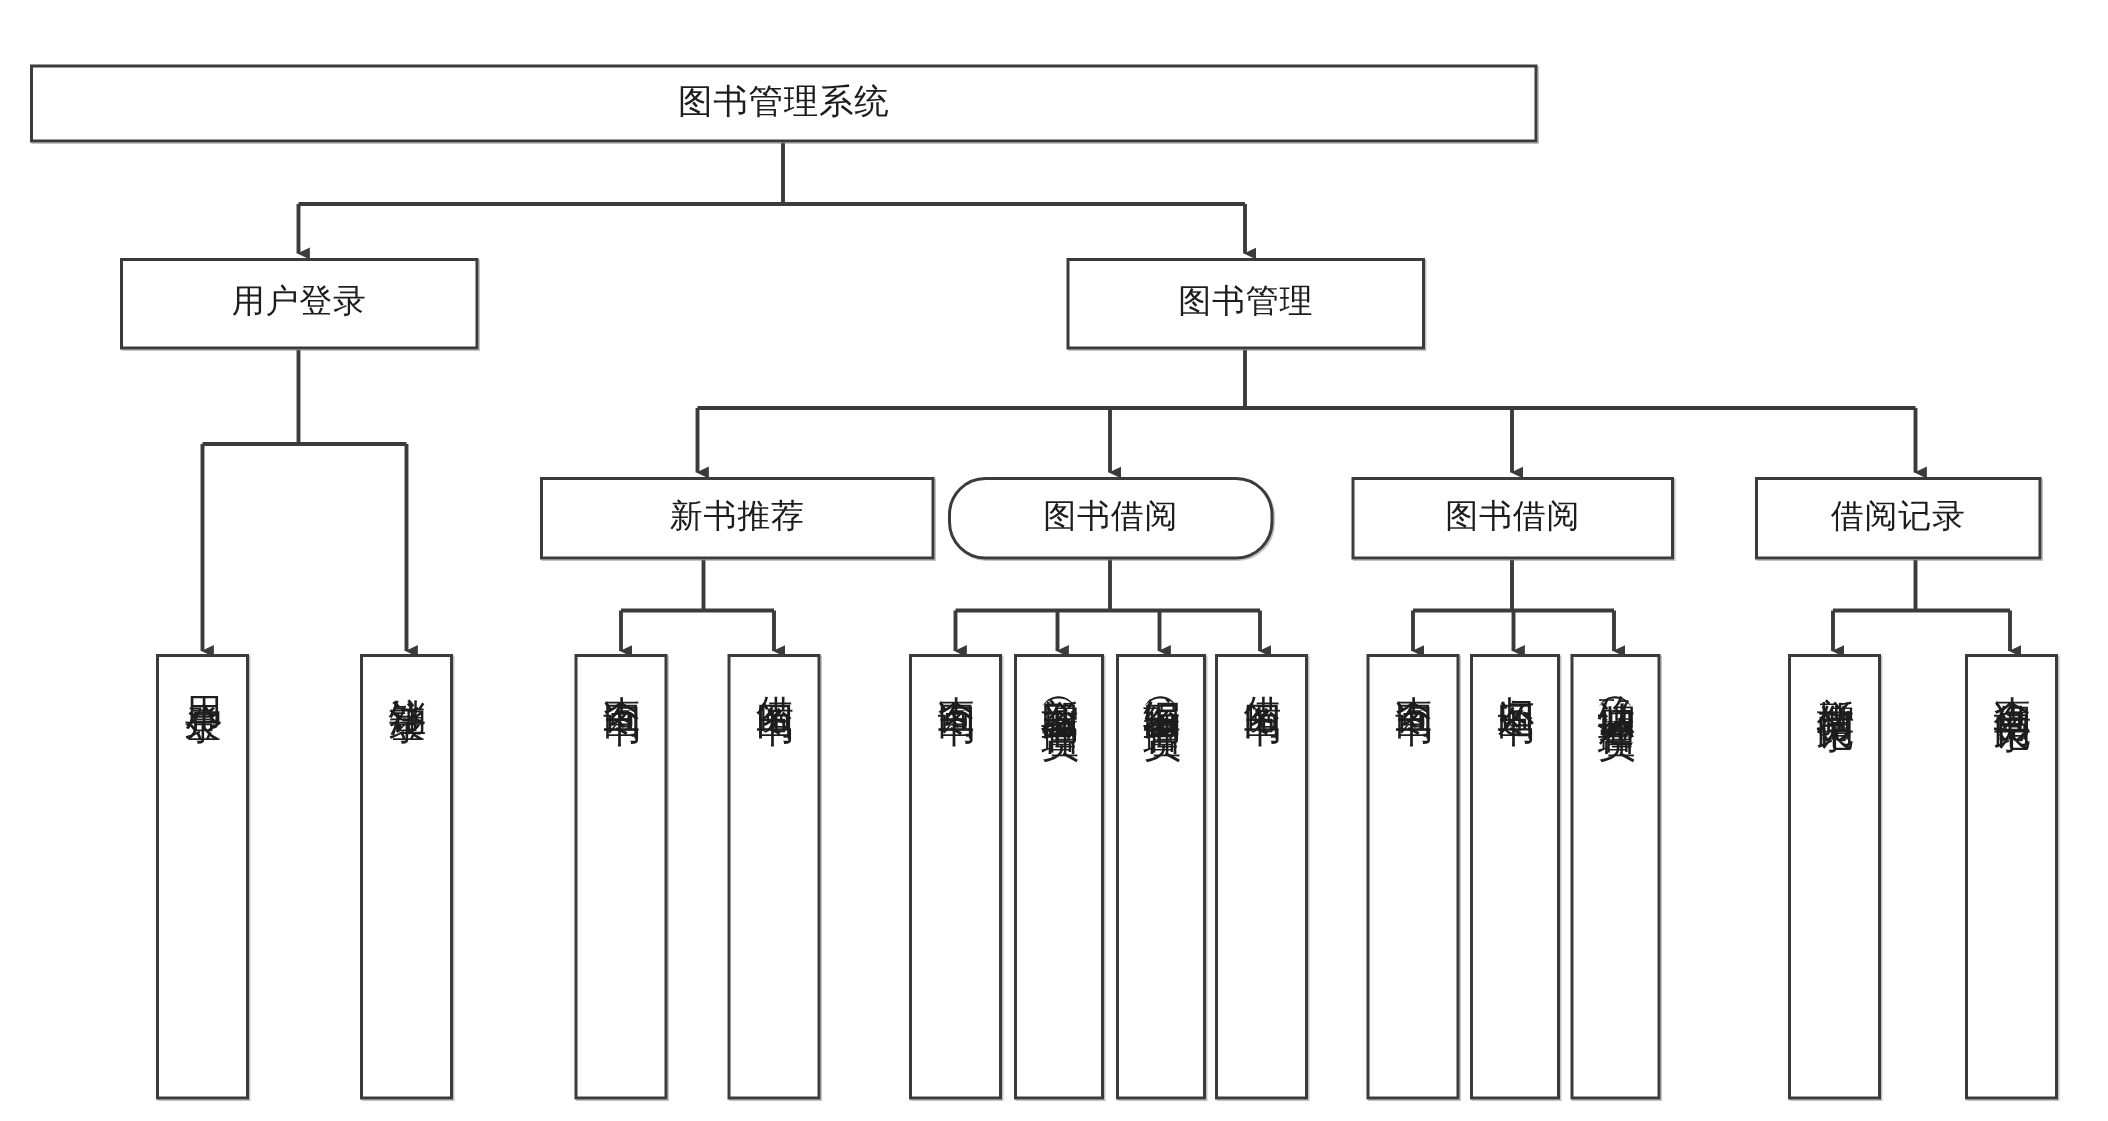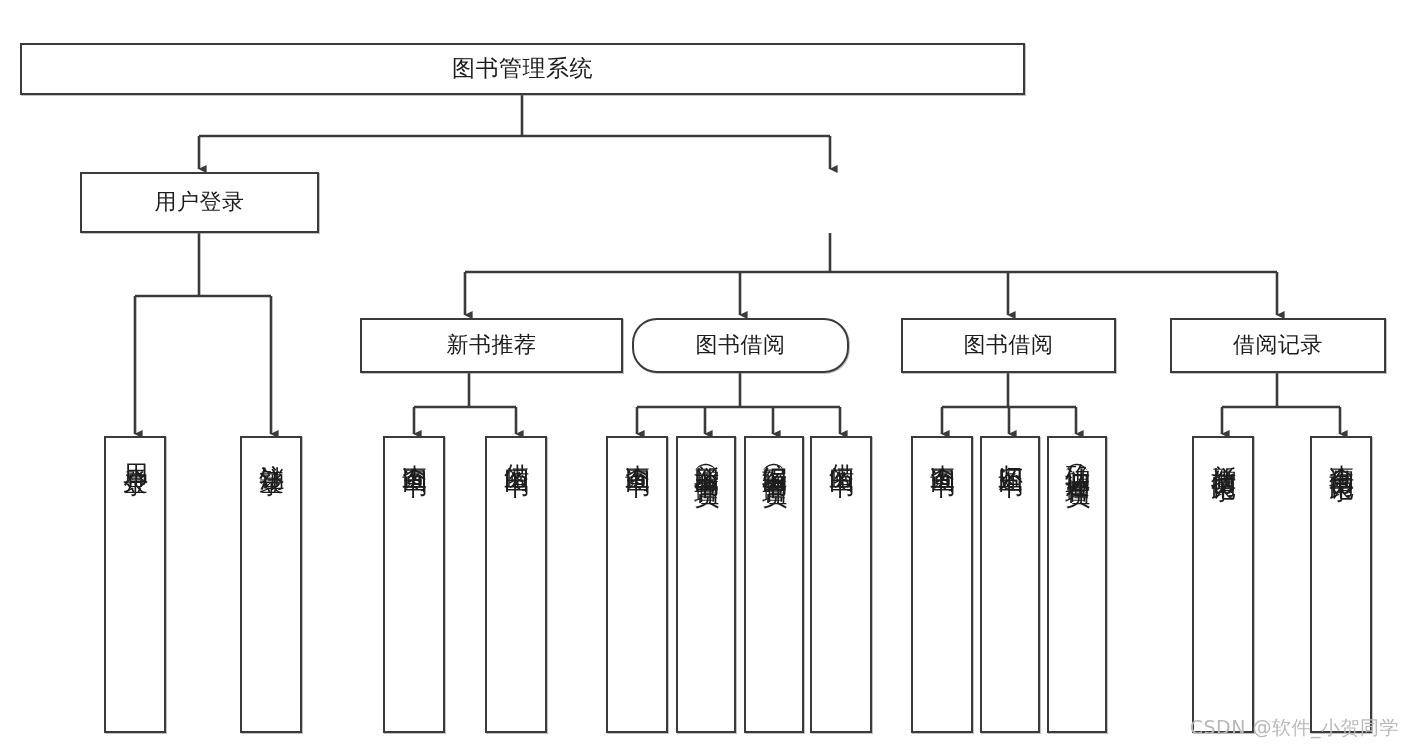--- a/index.html
+++ b/index.html
@@ -132,34 +132,37 @@
   </svg>
 
   <div class="node root horizontal" style="left:20px; top:15px; width:1005px; height:52px;margin-top:28px;">
     <span class="node-label">图书管理系统</span>
   </div>
 
   <div class="node horizontal" style="left:80px; top:172px; width:239px; height:61px;">
     <span class="node-label">用户登录</span>
   </div>
 
+  <div class="node horizontal" style="left:711px; top:172px; width:239px; height:61px;">
+    <span class="node-label">图书管理</span>
+  </div>
 
   <div class="node horizontal" style="left:360px; top:318px; width:263px; height:55px;">
     <span class="node-label">新书推荐</span>
   </div>
 
   <div class="node horizontal" style="left:632px; top:318px; width:217px; height:55px;border-radius:25px;">
     <span class="node-label">图书借阅</span>
   </div>
 
   <div class="node horizontal" style="left:901px; top:318px; width:215px; height:55px;">
     <span class="node-label">图书借阅</span>
   </div>
 
-  <div class="node horizontal" style="left:1170px; top:318px; width:216px; height:55px;">
+  <div class="node horizontal" style="left:1170px; top:318px; width:191px; height:55px;">
     <span class="node-label">借阅记录</span>
   </div>
 
   <div class="node vertical" style="left:104px; top:436px; width:62px; height:297px;">
     <span class="node-label">用户登录</span>
   </div>
 
   <div class="node vertical" style="left:240px; top:436px; width:62px; height:297px;">
     <span class="node-label">注销登录</span>
   </div>
@@ -201,15 +204,14 @@
   </div>
 
   <div class="node vertical" style="left:1192px; top:436px; width:62px; height:297px;">
     <span class="node-label">新增借阅记录</span>
   </div>
 
   <div class="node vertical" style="left:1310px; top:436px; width:62px; height:297px;">
     <span class="node-label">查询借阅记录</span>
   </div>
 
-  <div id="watermark">CSDN @软件_小贺同学</div>
 
 </div>
 
 </body></html>

